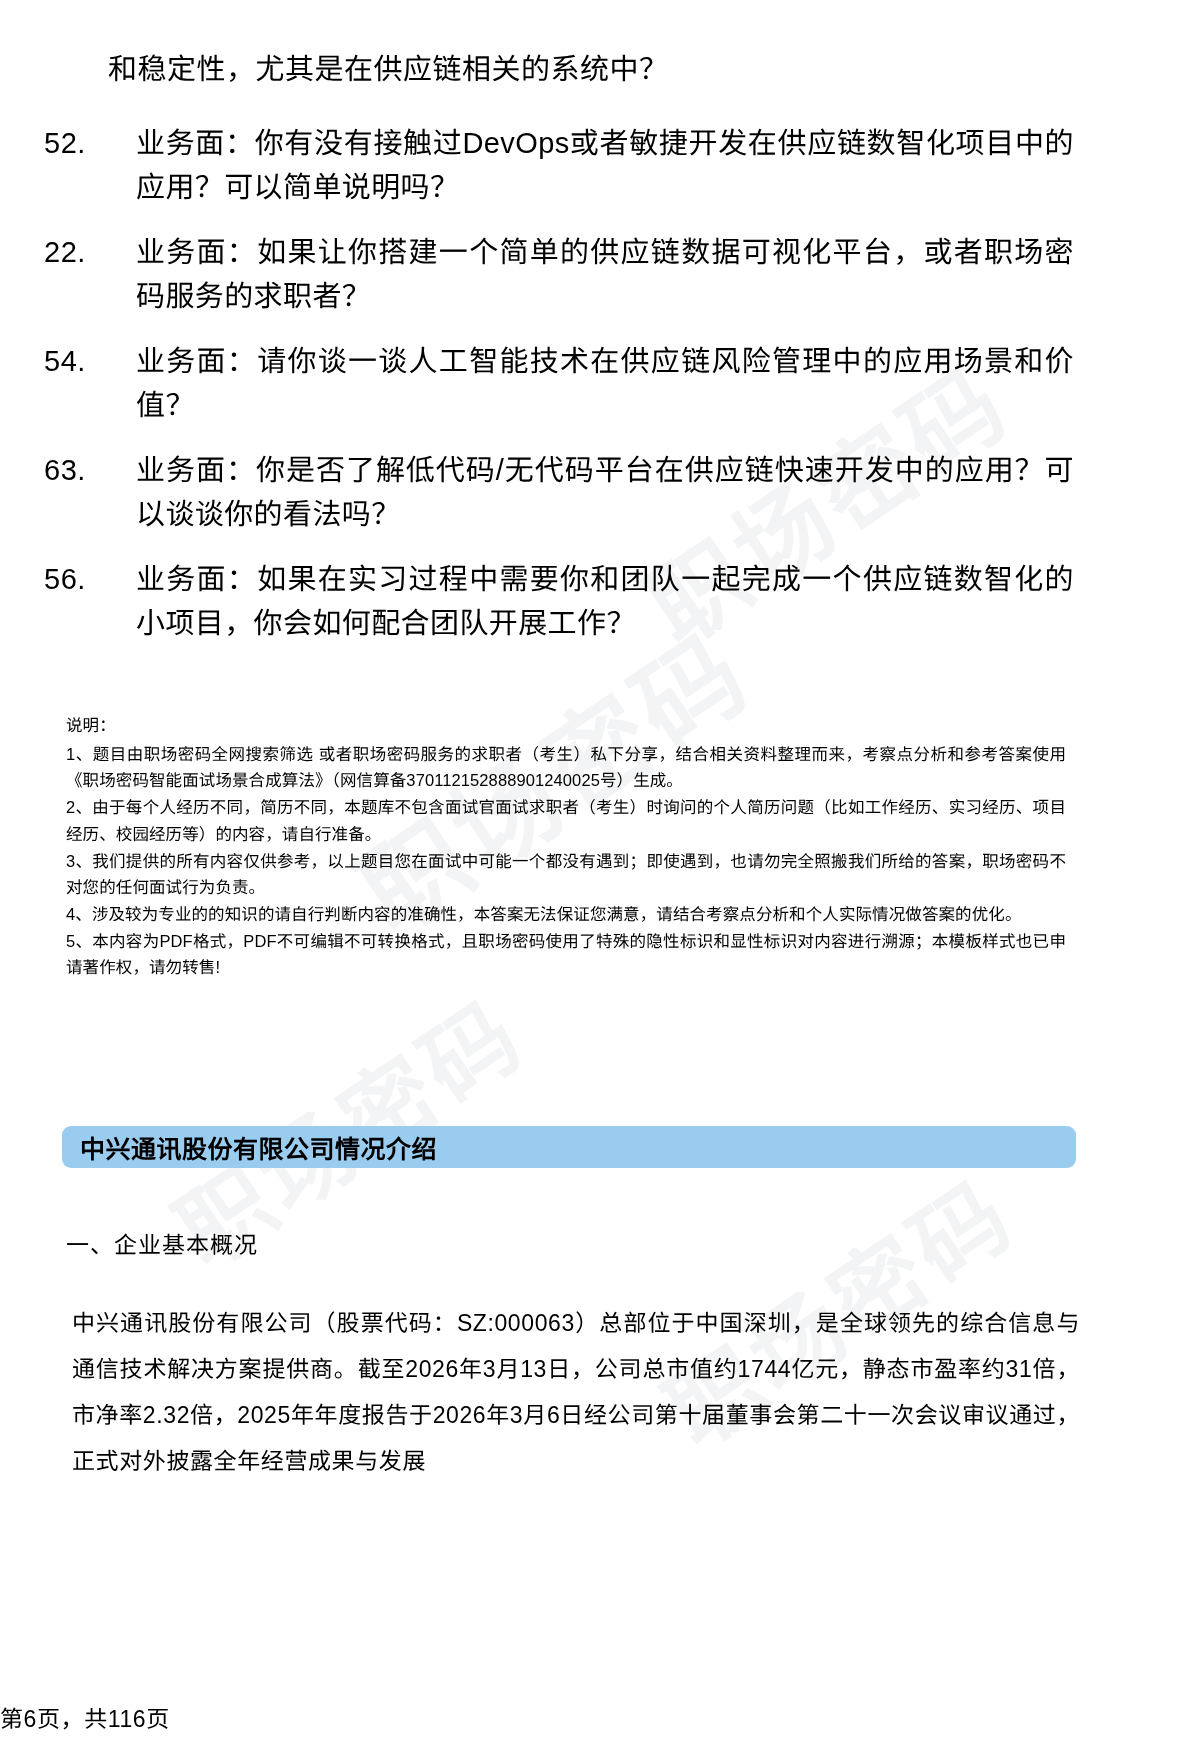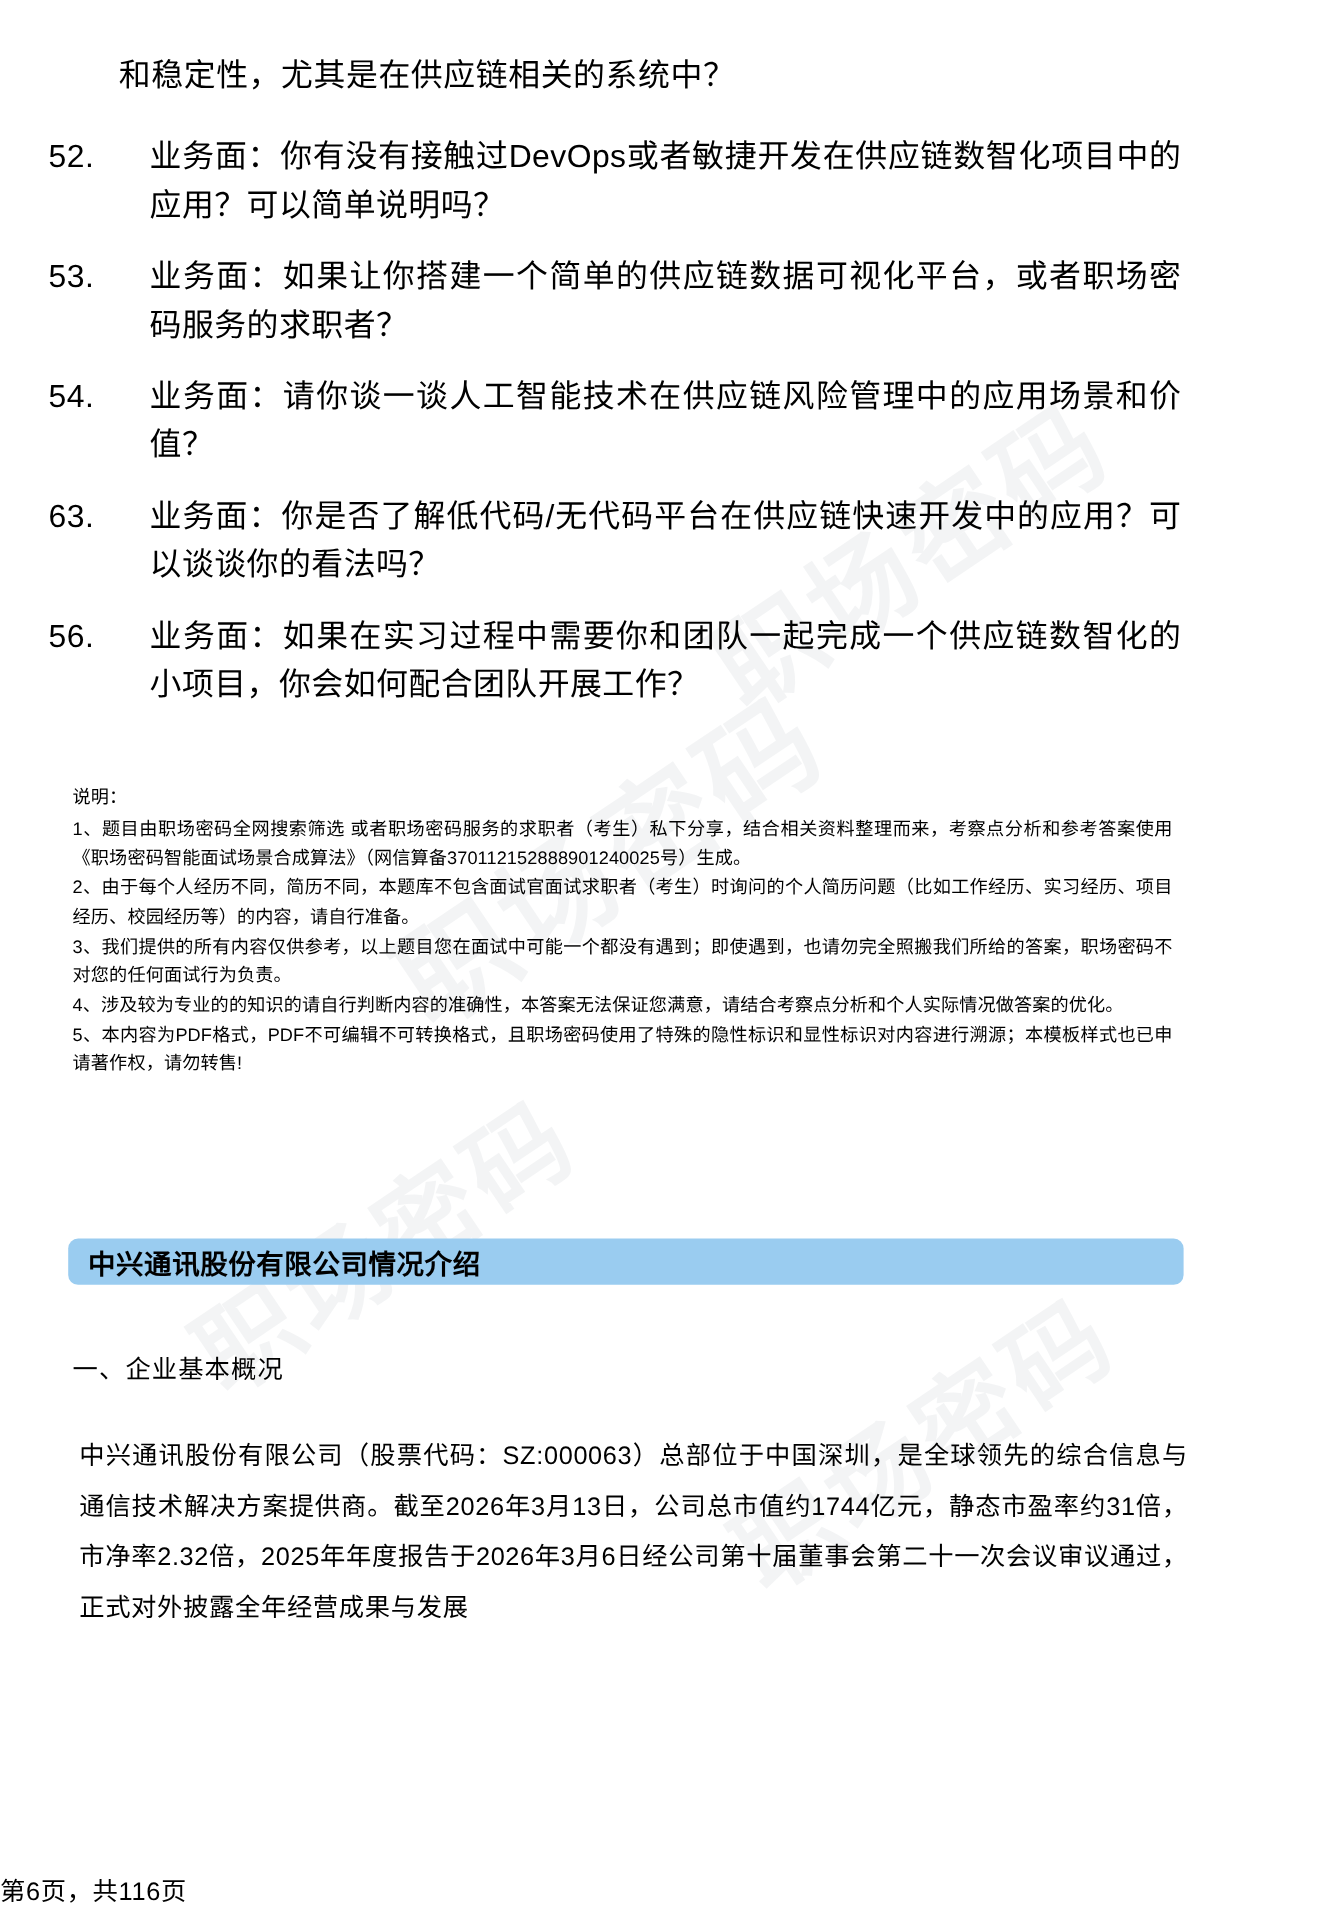--- a/index.html
+++ b/index.html
@@ -171,21 +171,21 @@
   <div class="q-continuation">和稳定性，尤其是在供应链相关的系统中？</div>
 
   <div class="question-list">
 
     <div class="question-item">
       <div class="q-num">52.</div>
       <div class="q-text">业务面：你有没有接触过DevOps或者敏捷开发在供应链数智化项目中的应用？可以简单说明吗？</div>
     </div>
 
     <div class="question-item">
-      <div class="q-num">53.</div>
+      <div class="q-num">22.</div>
       <div class="q-text">业务面：如果让你搭建一个简单的供应链数据可视化平台，或者职场密码服务的求职者？</div>
     </div>
 
     <div class="question-item">
       <div class="q-num">54.</div>
       <div class="q-text">业务面：请你谈一谈人工智能技术在供应链风险管理中的应用场景和价值？</div>
     </div>
 
     <div class="question-item">
       <div class="q-num">63.</div>

